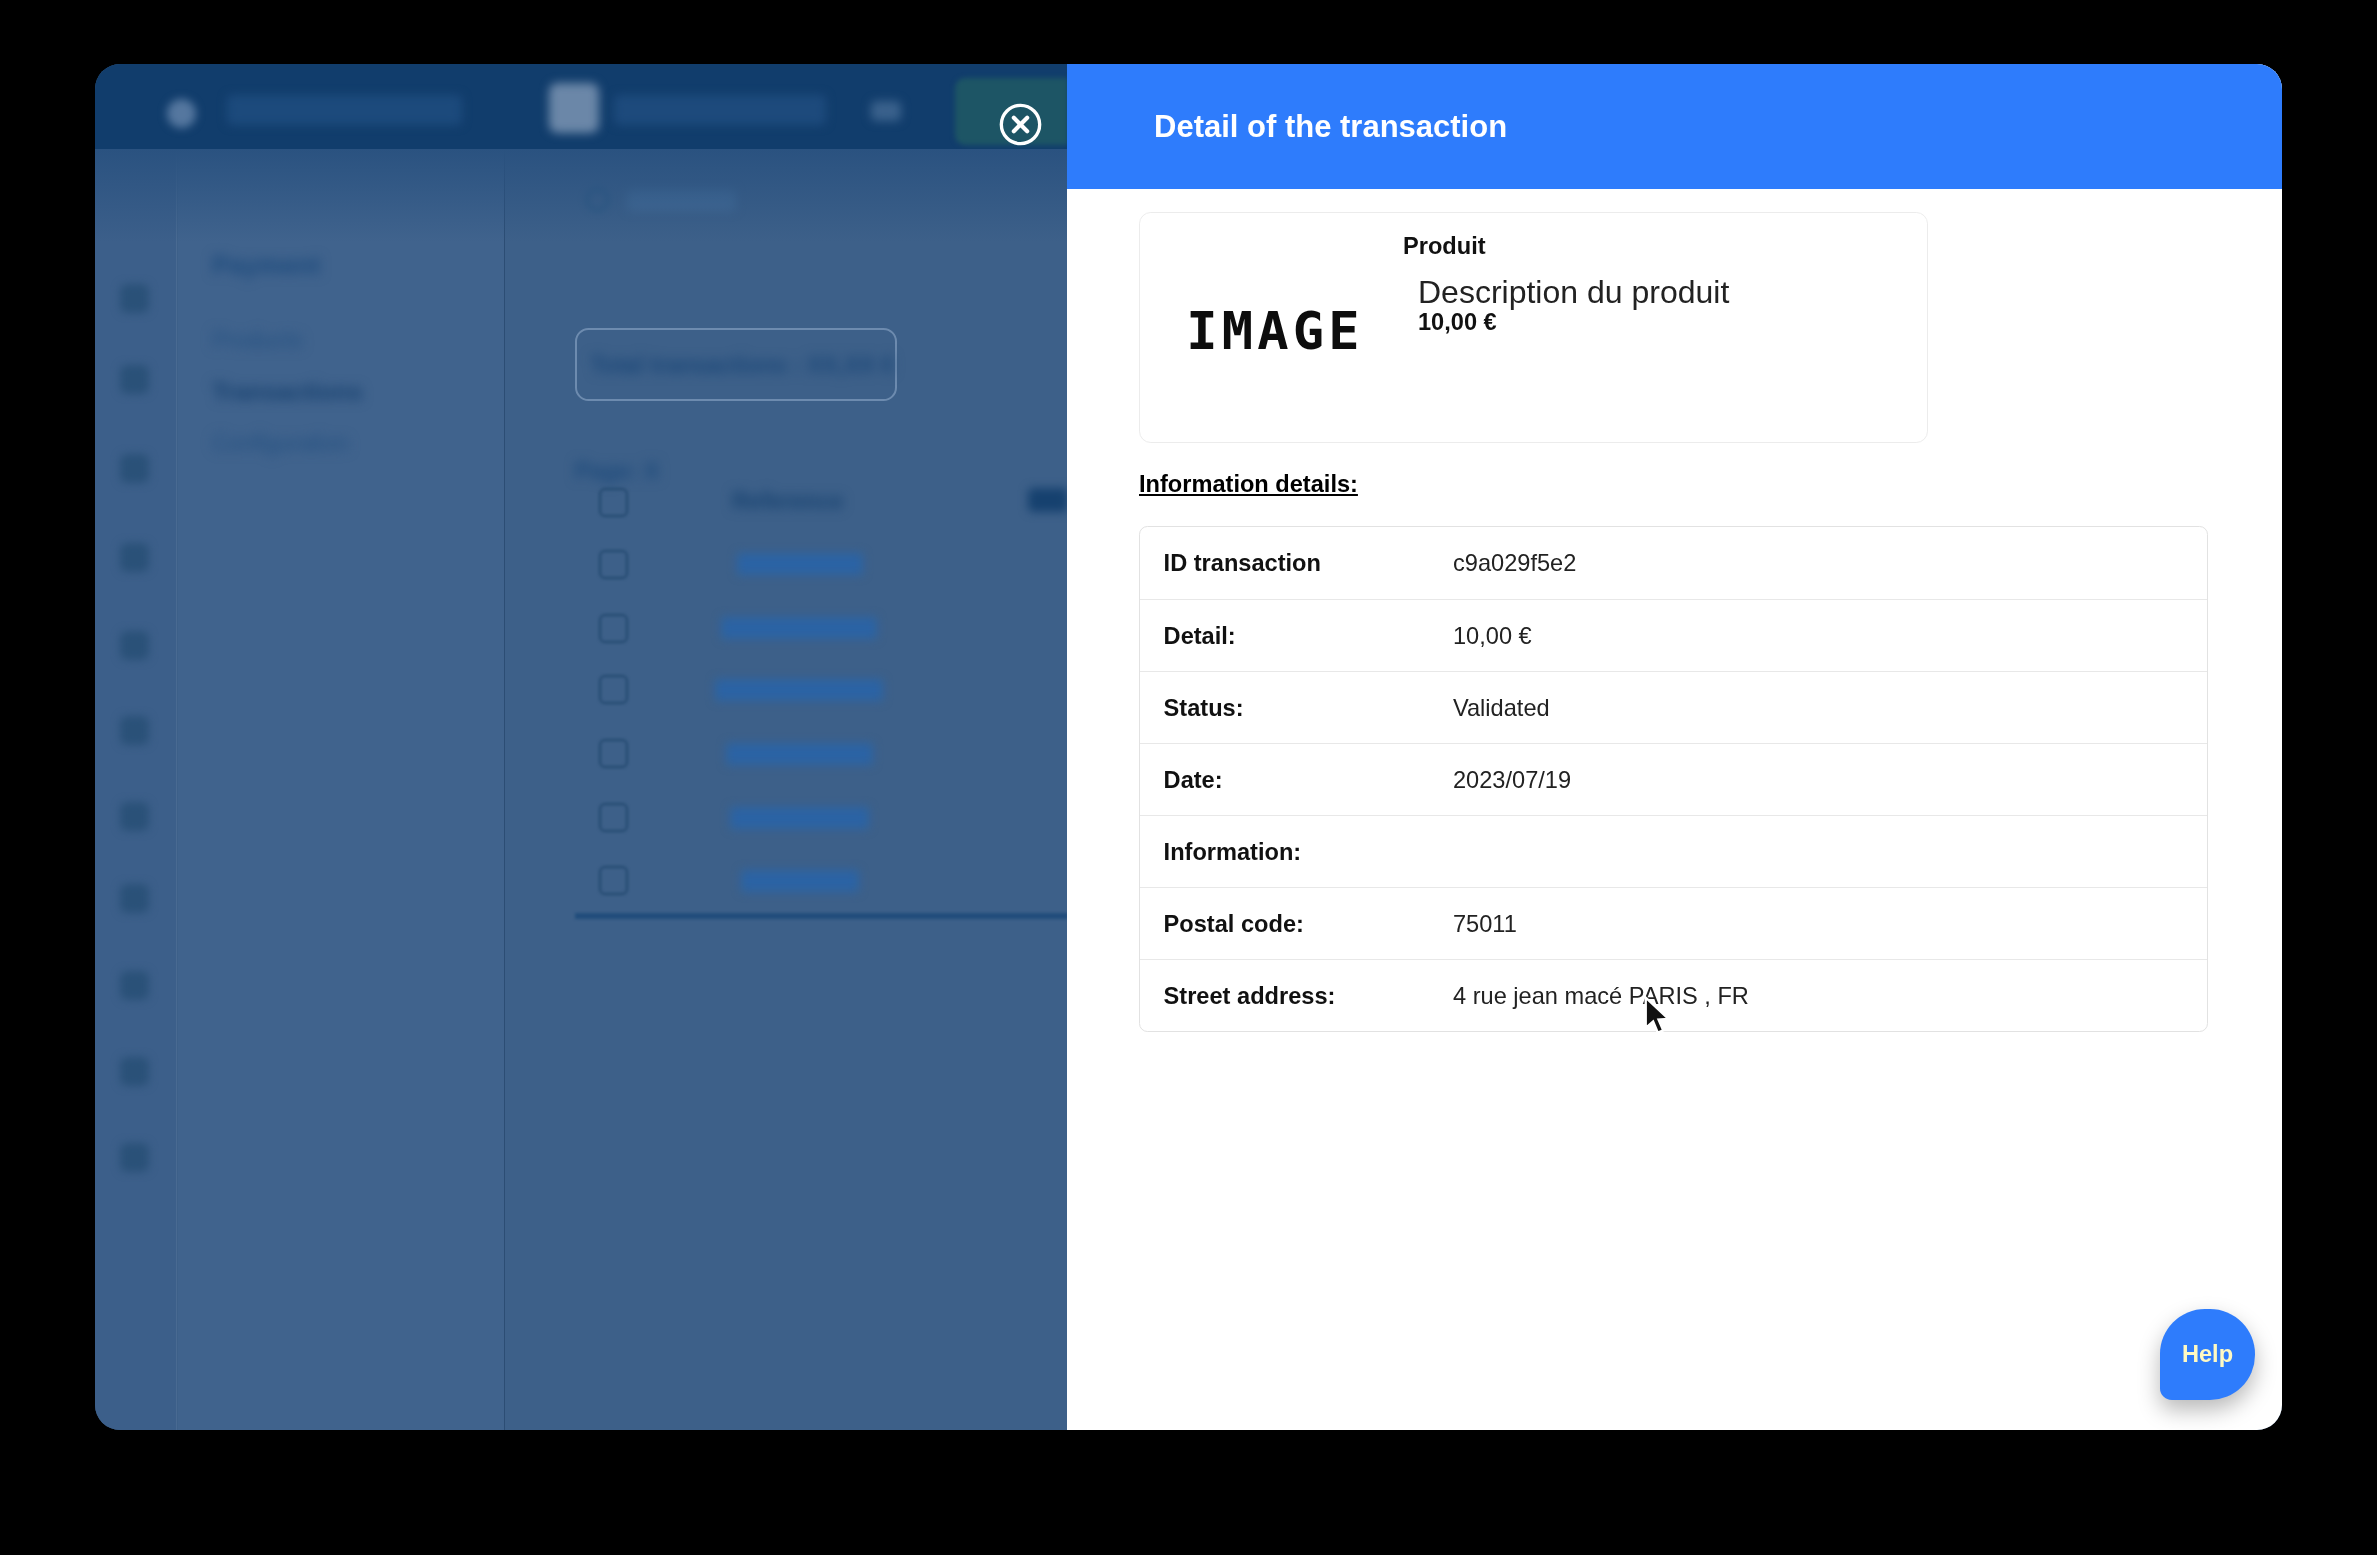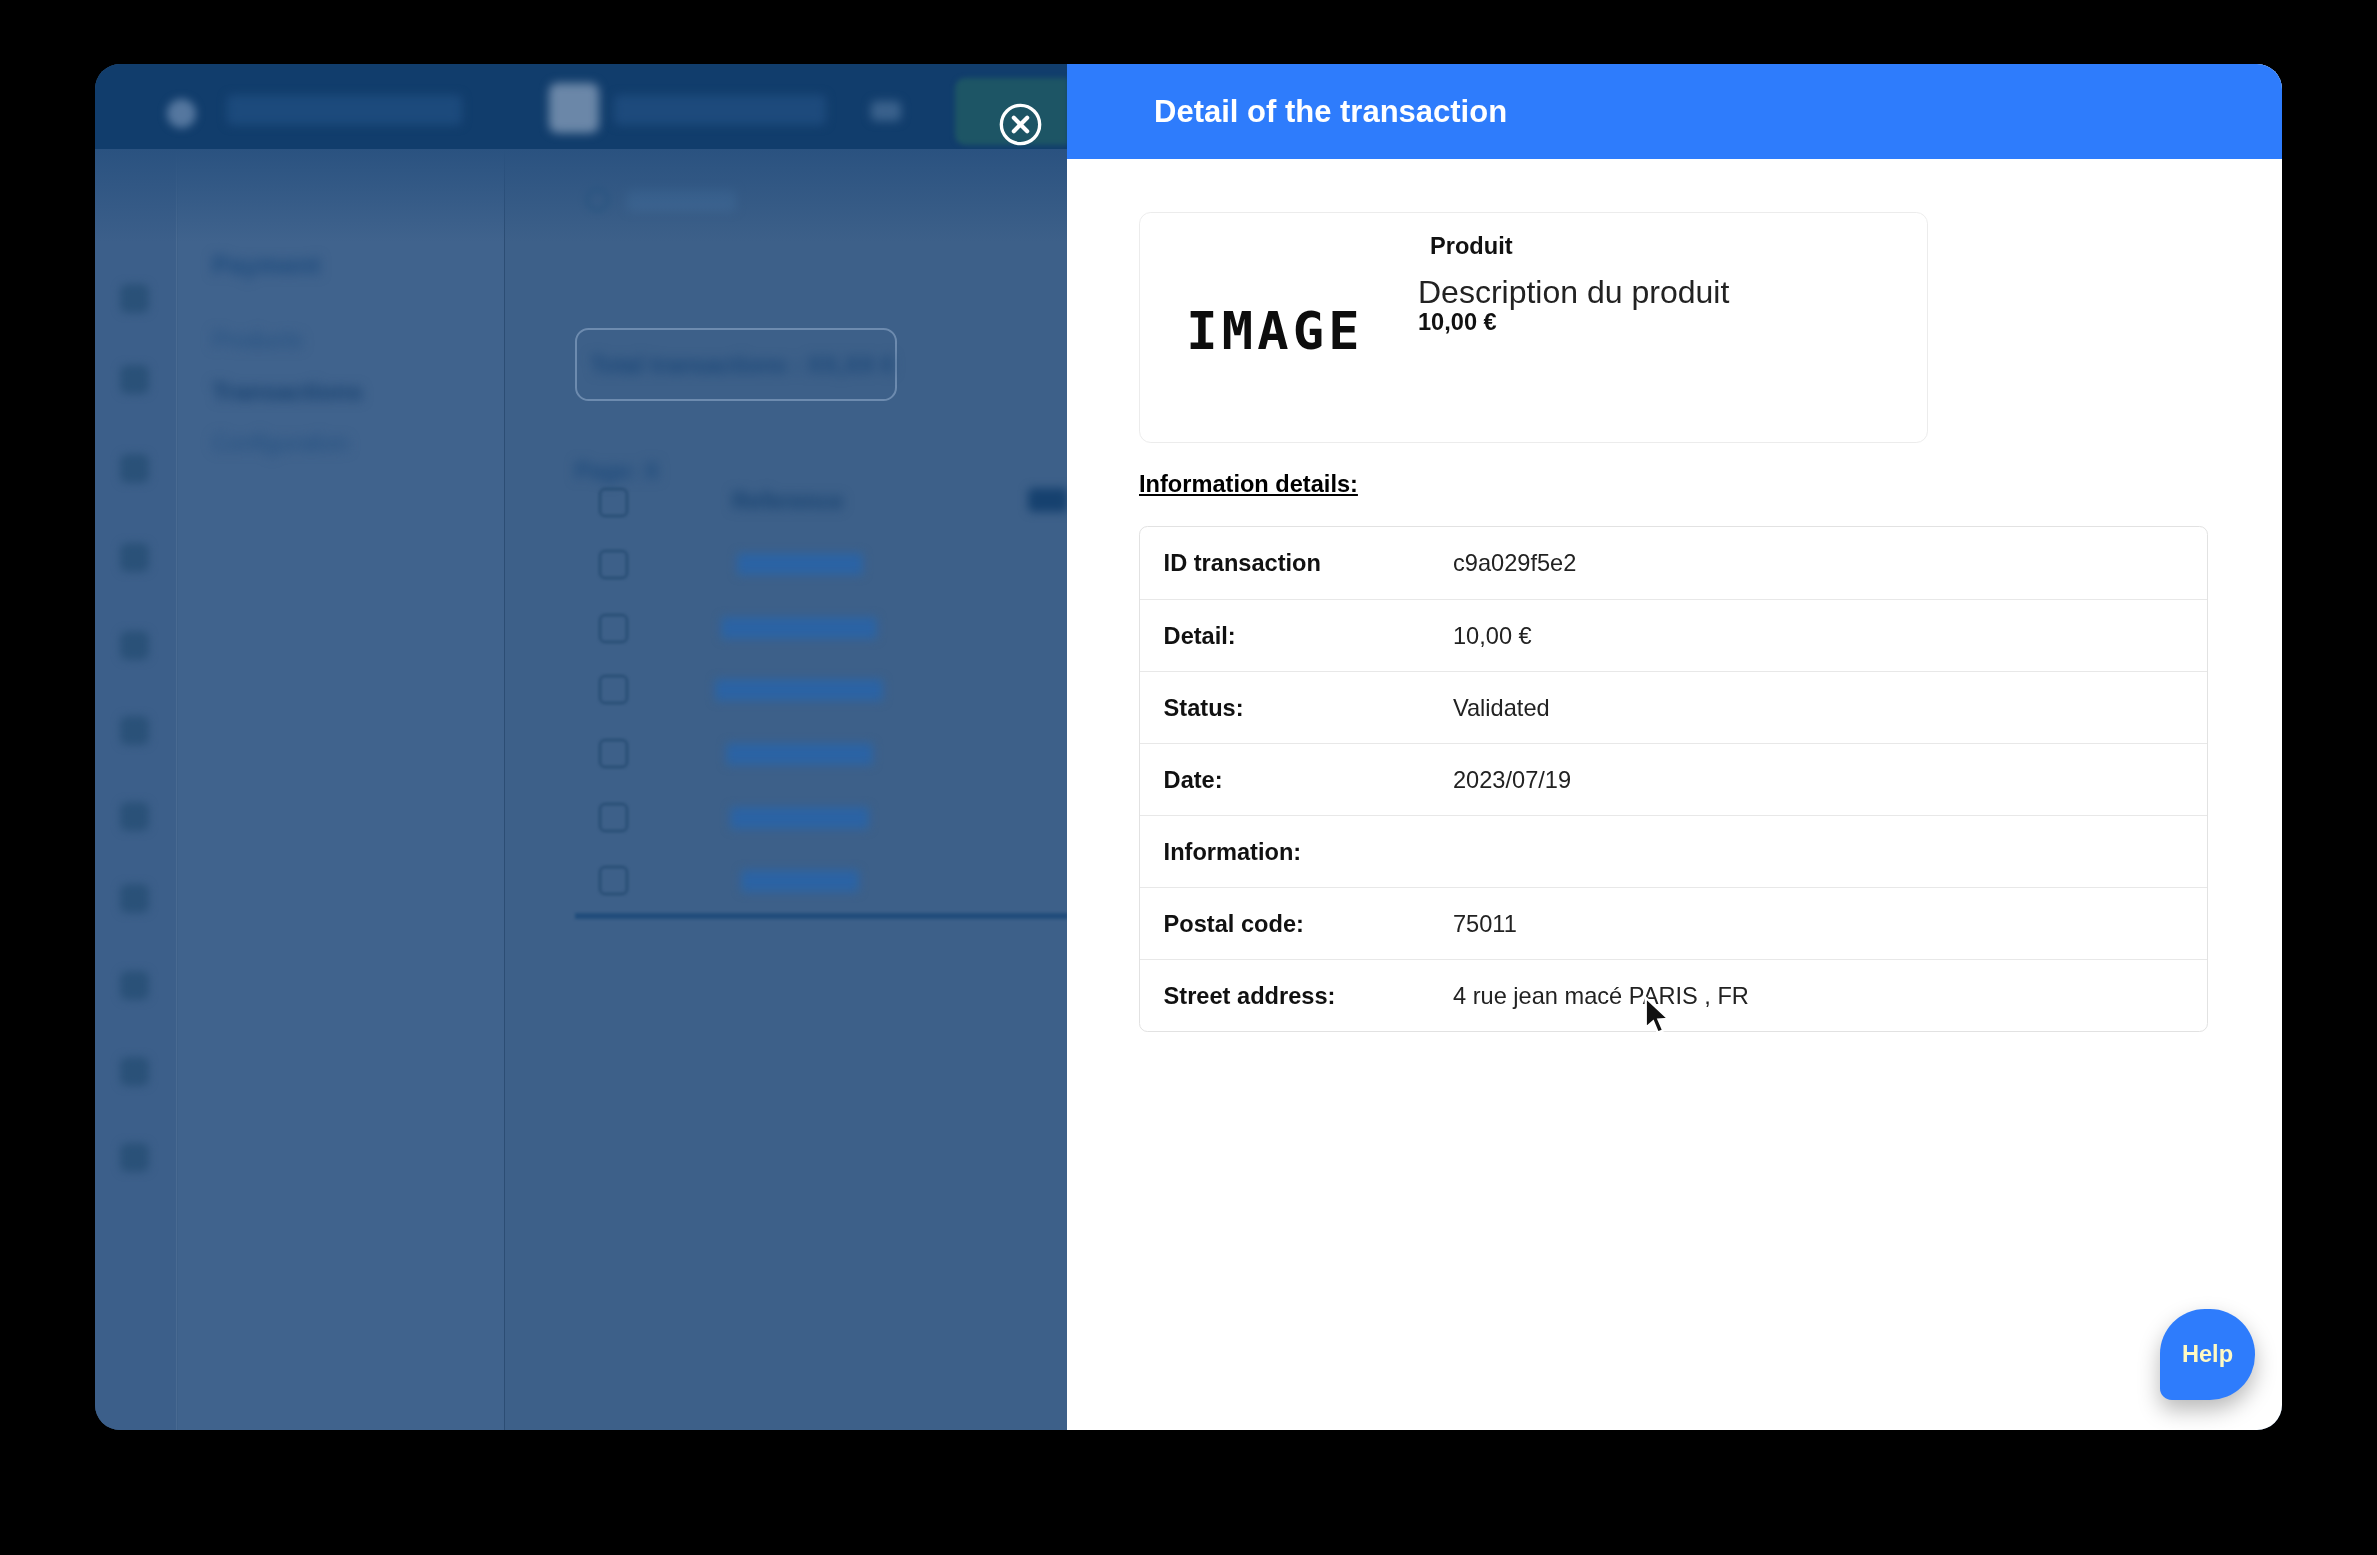--- a/index.html
+++ b/index.html
@@ -44,27 +44,27 @@
   .page-text{left:480px;top:394px;font-size:23px;font-weight:700;color:#1d4a7b;}
 
   .bg-checkbox{position:absolute;left:504px;width:29px;height:29px;border:2.5px solid rgba(28,66,104,0.8);border-radius:5.9px;filter:blur(1.7px);}
   .th-ref{left:637px;top:424px;font-size:23px;font-weight:700;color:#16416f;}
   .th-stub{left:933px;top:424px;width:40px;height:23.6px;background:#16416f;}
   .row-link{position:absolute;height:22px;border-radius:3.4px;background:#2b63a4;filter:blur(5px);}
   .table-endline{position:absolute;left:480px;top:849px;width:493px;height:5.9px;background:#214d7c;filter:blur(1.7px);}
 
   
   .drawer{position:absolute;left:972px;top:0;width:1215px;height:1366px;background:#fff;}
-  .drawer-header{position:absolute;left:0;top:0;width:100%;height:95px;background:#2e7cfc;display:flex;align-items:center;}
+  .drawer-header{position:absolute;left:0;top:0;width:100%;height:125px;background:#2e7cfc;display:flex;align-items:center;}
   .drawer-title{margin-left:87px;font-size:31px;font-weight:700;color:#fff;}
 
   .product-card{position:absolute;left:72px;top:148px;width:789px;height:231px;background:#fff;border:1.7px solid #ececec;border-radius:11.8px;}
   .product-image{position:absolute;left:34px;top:84px;width:202px;height:67px;display:flex;align-items:center;justify-content:center;
     font-family:"DejaVu Sans Mono", monospace;font-size:52px;font-weight:600;letter-spacing:4.2px;color:#0d0d0d;}
-  .product-name{position:absolute;left:290px;top:20px;font-size:23.6px;font-weight:700;color:#111;}
+  .product-name{position:absolute;left:263px;top:20px;font-size:23.6px;font-weight:700;color:#111;}
   .product-desc{position:absolute;left:278px;top:61px;font-size:32px;color:#222;}
   .product-price{position:absolute;left:278px;top:96px;font-size:23.6px;font-weight:700;color:#111;}
 
   .details-heading{position:absolute;left:72px;top:407px;font-size:23.6px;font-weight:700;color:#000;text-decoration:underline;}
 
   .details-table{position:absolute;left:72px;top:462px;width:1069px;border:1.7px solid #e2e2e2;border-radius:8.4px;background:#fff;overflow:hidden;}
   .detail-row{position:relative;height:72px;}
   .detail-row + .detail-row{border-top:1.7px solid #e8e8e8;}
   .detail-label{position:absolute;left:23.6px;top:0;height:72px;display:flex;align-items:center;font-size:23.6px;font-weight:700;color:#111;white-space:pre;}
   .detail-value{position:absolute;left:313px;top:0;height:72px;display:flex;align-items:center;font-size:23.6px;color:#222;white-space:pre;}

